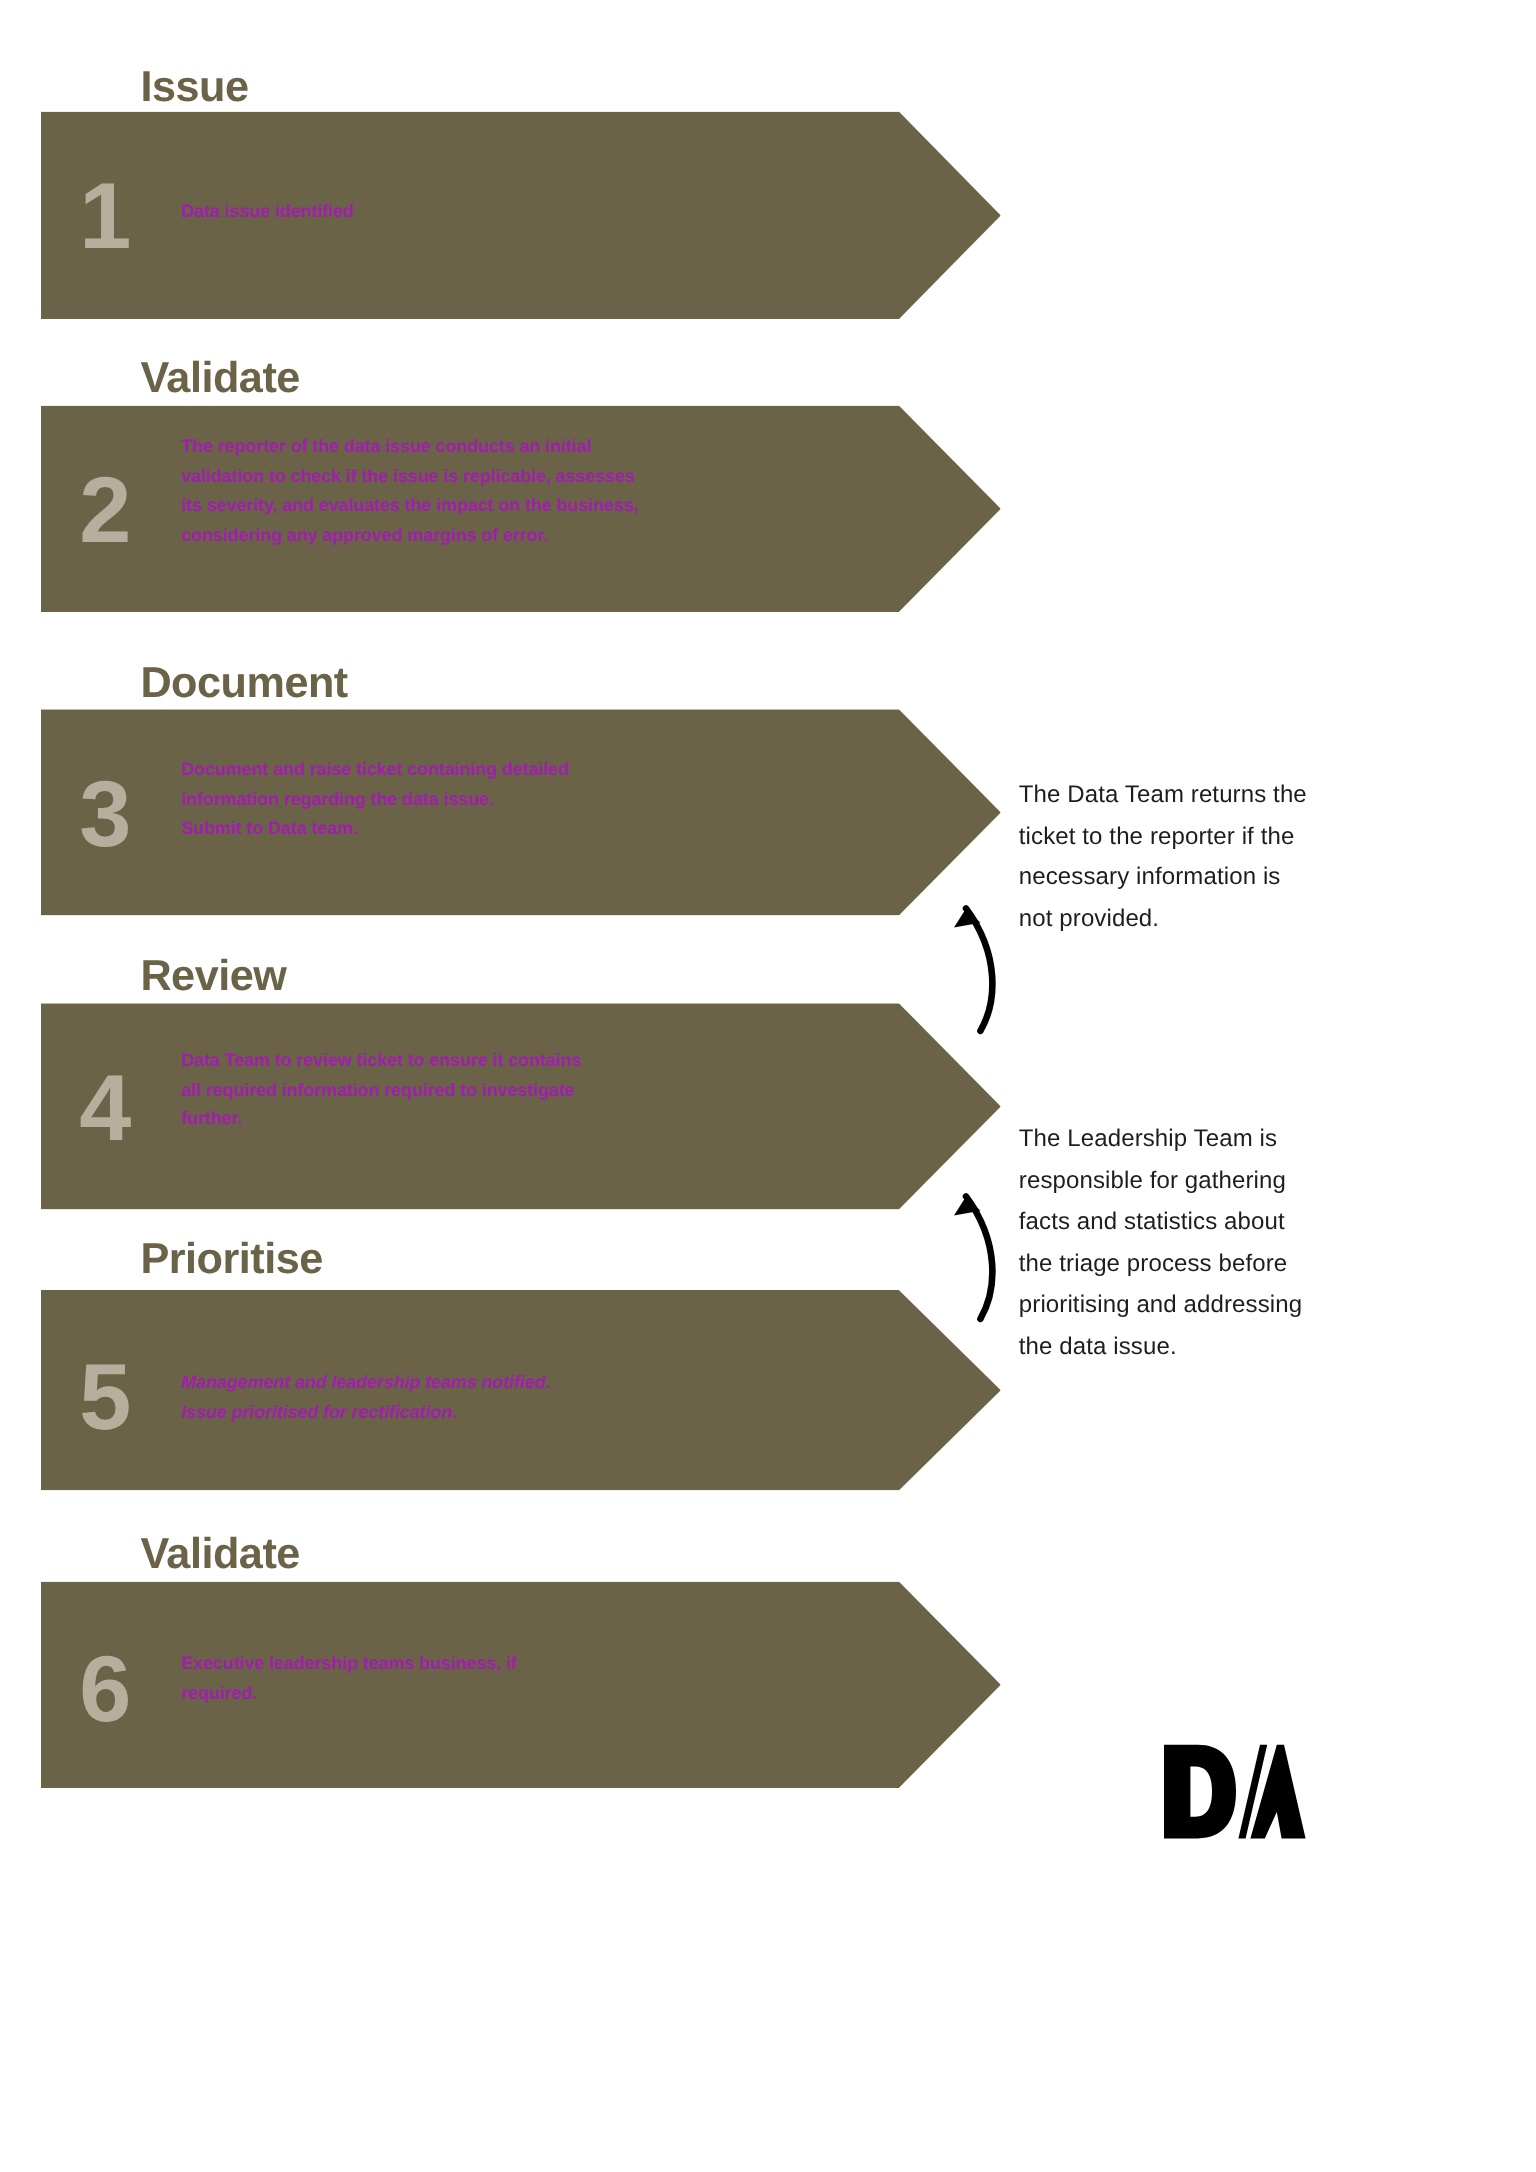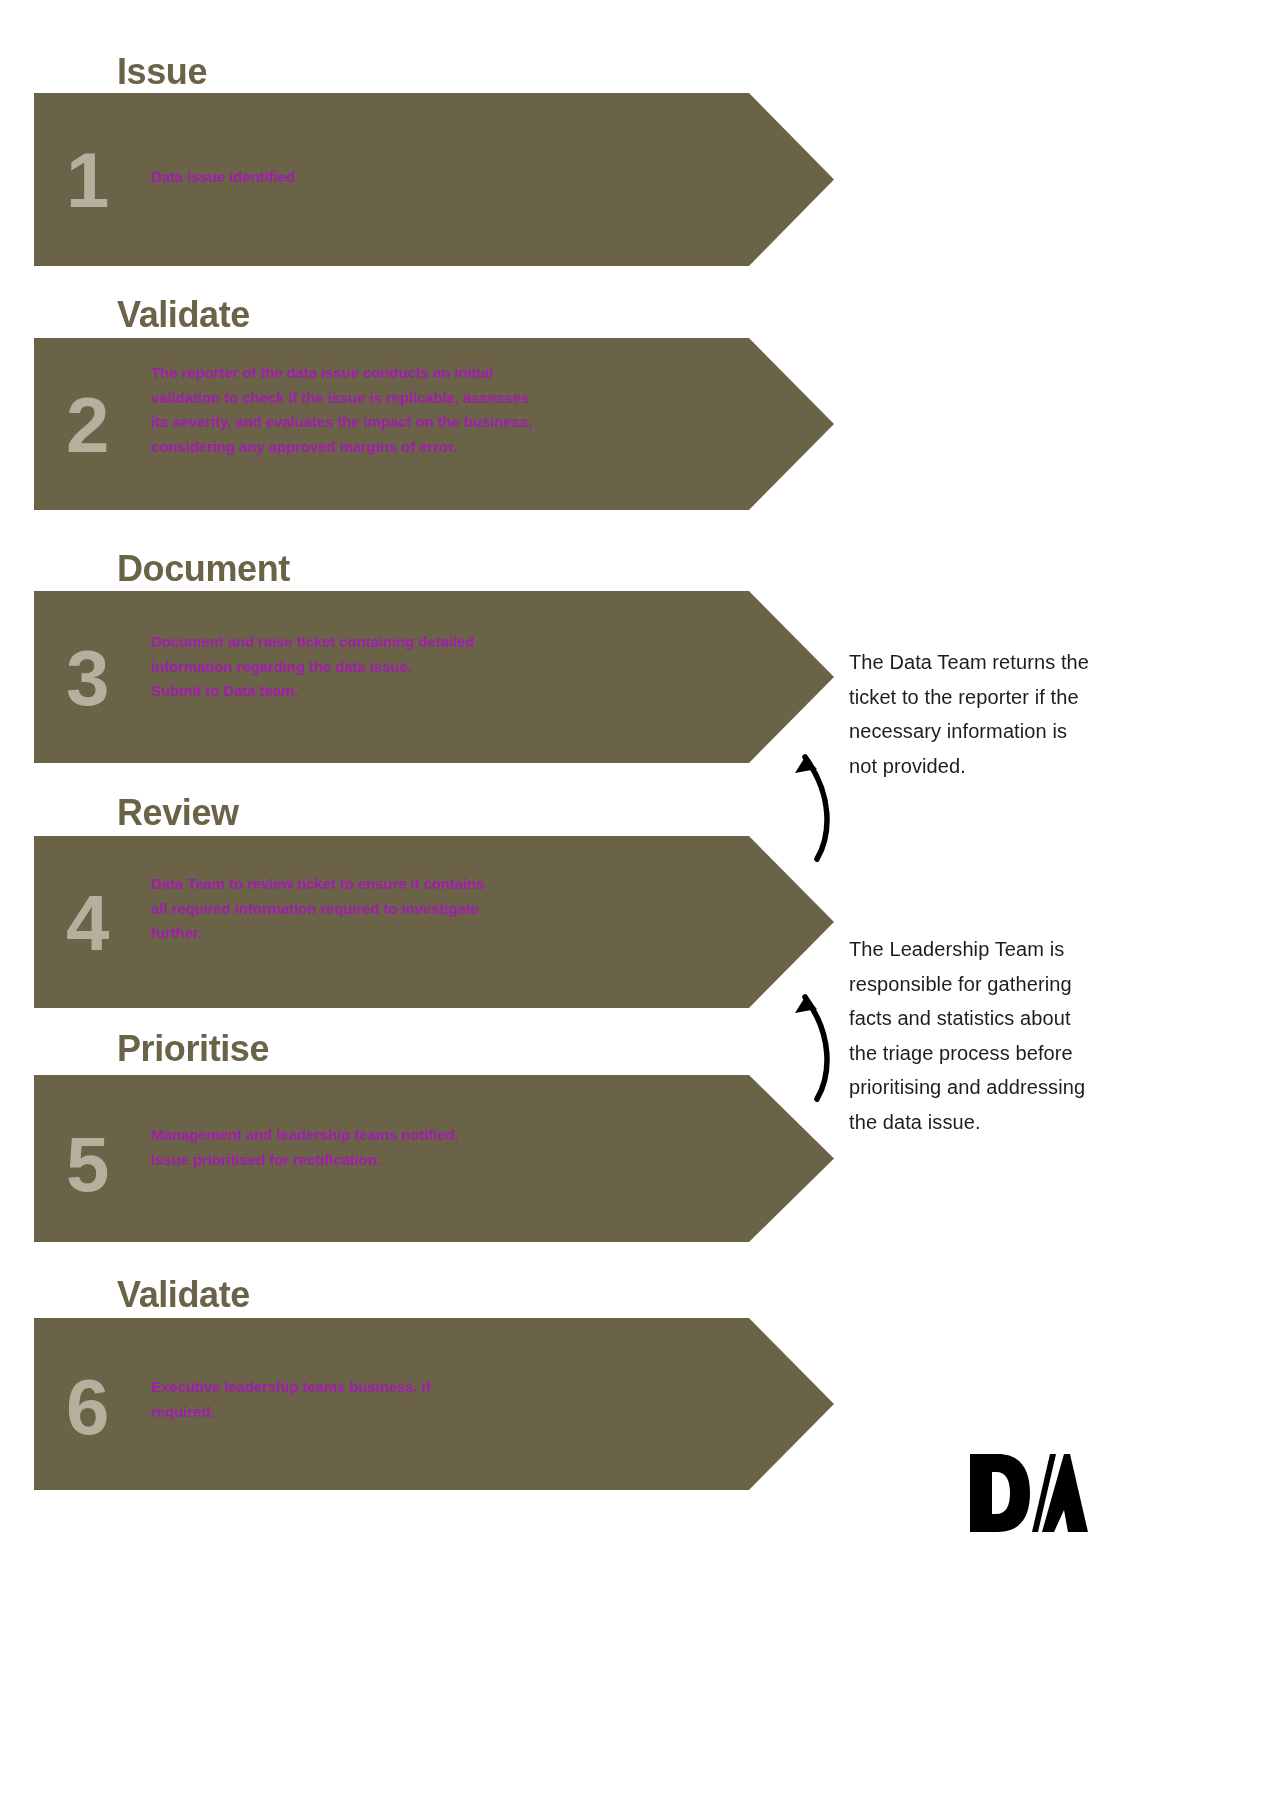--- a/index.html
+++ b/index.html
@@ -103,21 +103,21 @@
     <div class="step-num" style="top:48px;">4</div>
     <div class="step-body" style="top:36px; width:640px;">Data Team to review ticket to ensure it contains
 all required information required to investigate
 further.</div>
   </div>
 
   <div class="step-heading" style="top:1031px;">Prioritise</div>
   <div class="arrow-wrap" style="top:1075px; left:34px; width:800px; height:167px;">
     <div class="arrow-shape"></div>
     <div class="step-num" style="top:50px;">5</div>
-    <div class="step-body" style="top:48px;">Management and leadership teams notified.
+    <div class="step-body" style="top:66px;font-style:italic;">Management and leadership teams notified.
 Issue prioritised for rectification.</div>
   </div>
 
   <div class="step-heading" style="top:1277px;">Validate</div>
   <div class="arrow-wrap" style="top:1318px; left:34px; width:800px; height:172px;">
     <div class="arrow-shape"></div>
     <div class="step-num" style="top:50px;">6</div>
     <div class="step-body" style="top:57px;">Executive leadership teams business, if
 required.</div>
   </div>

